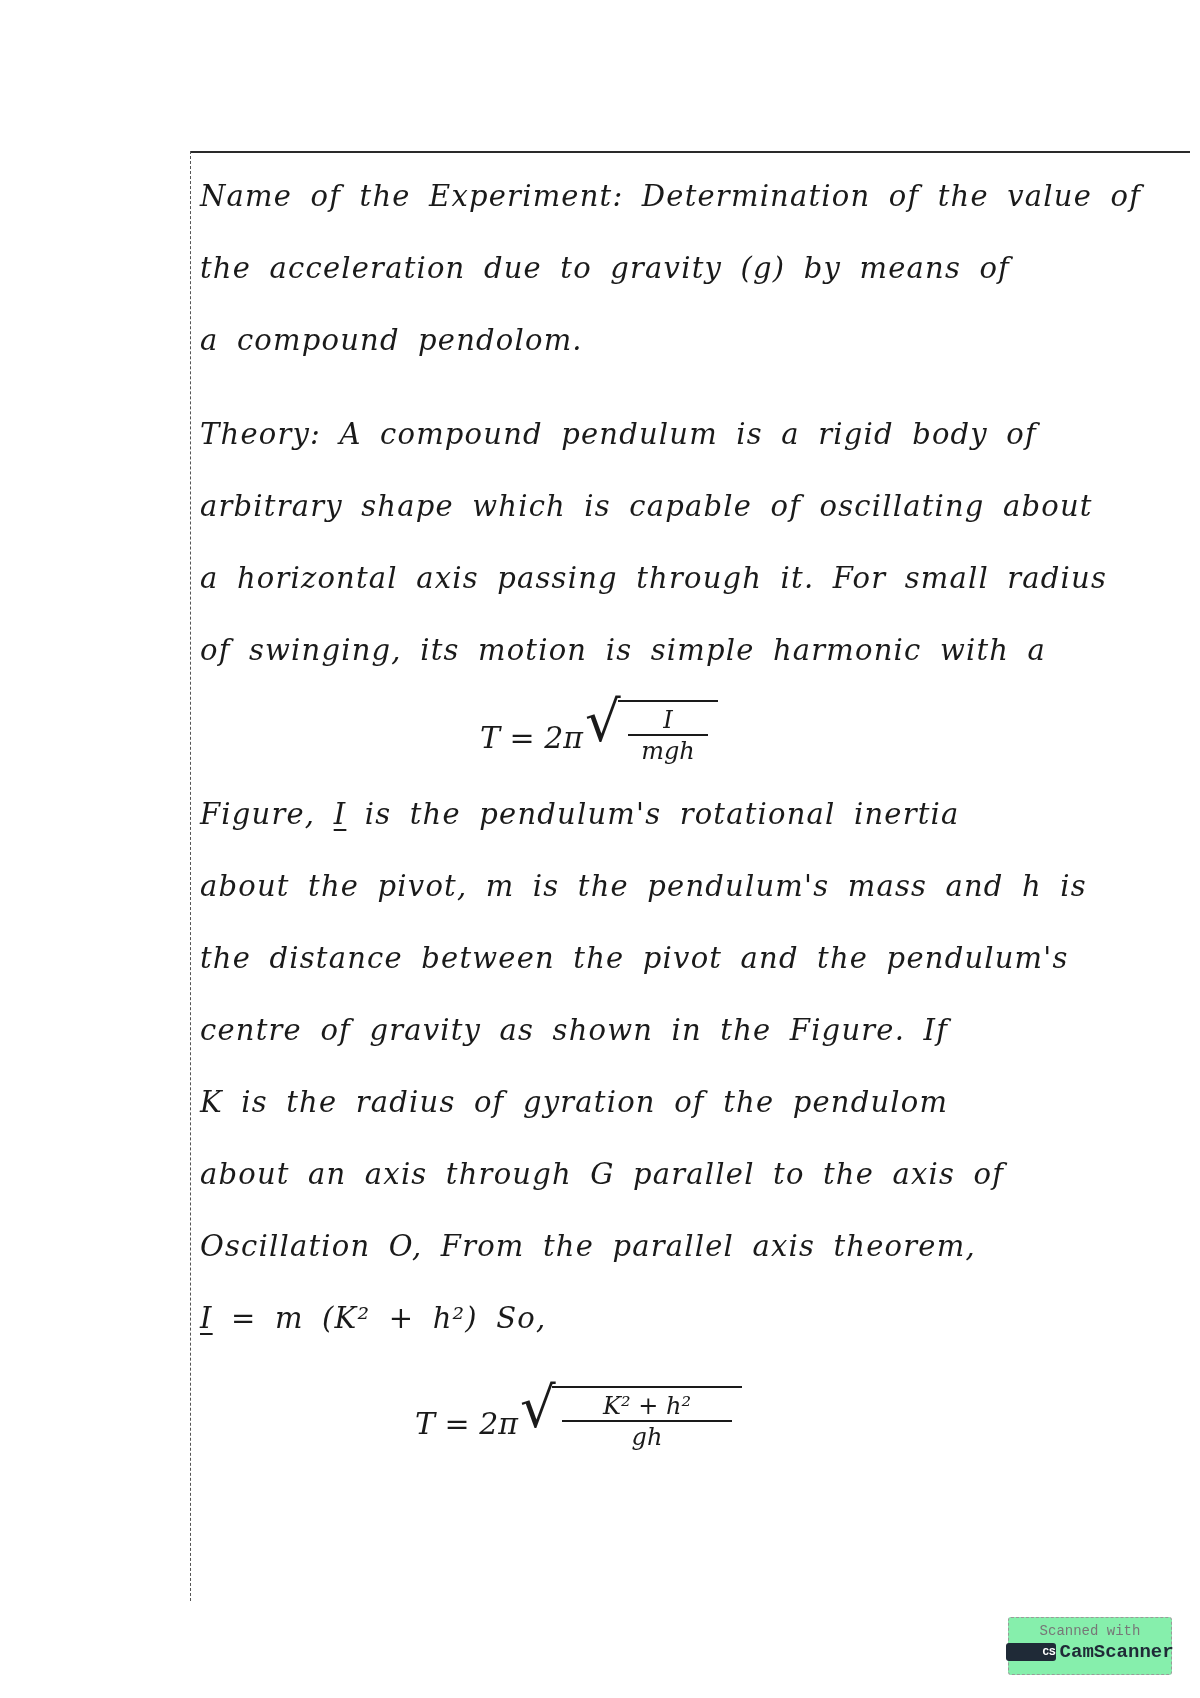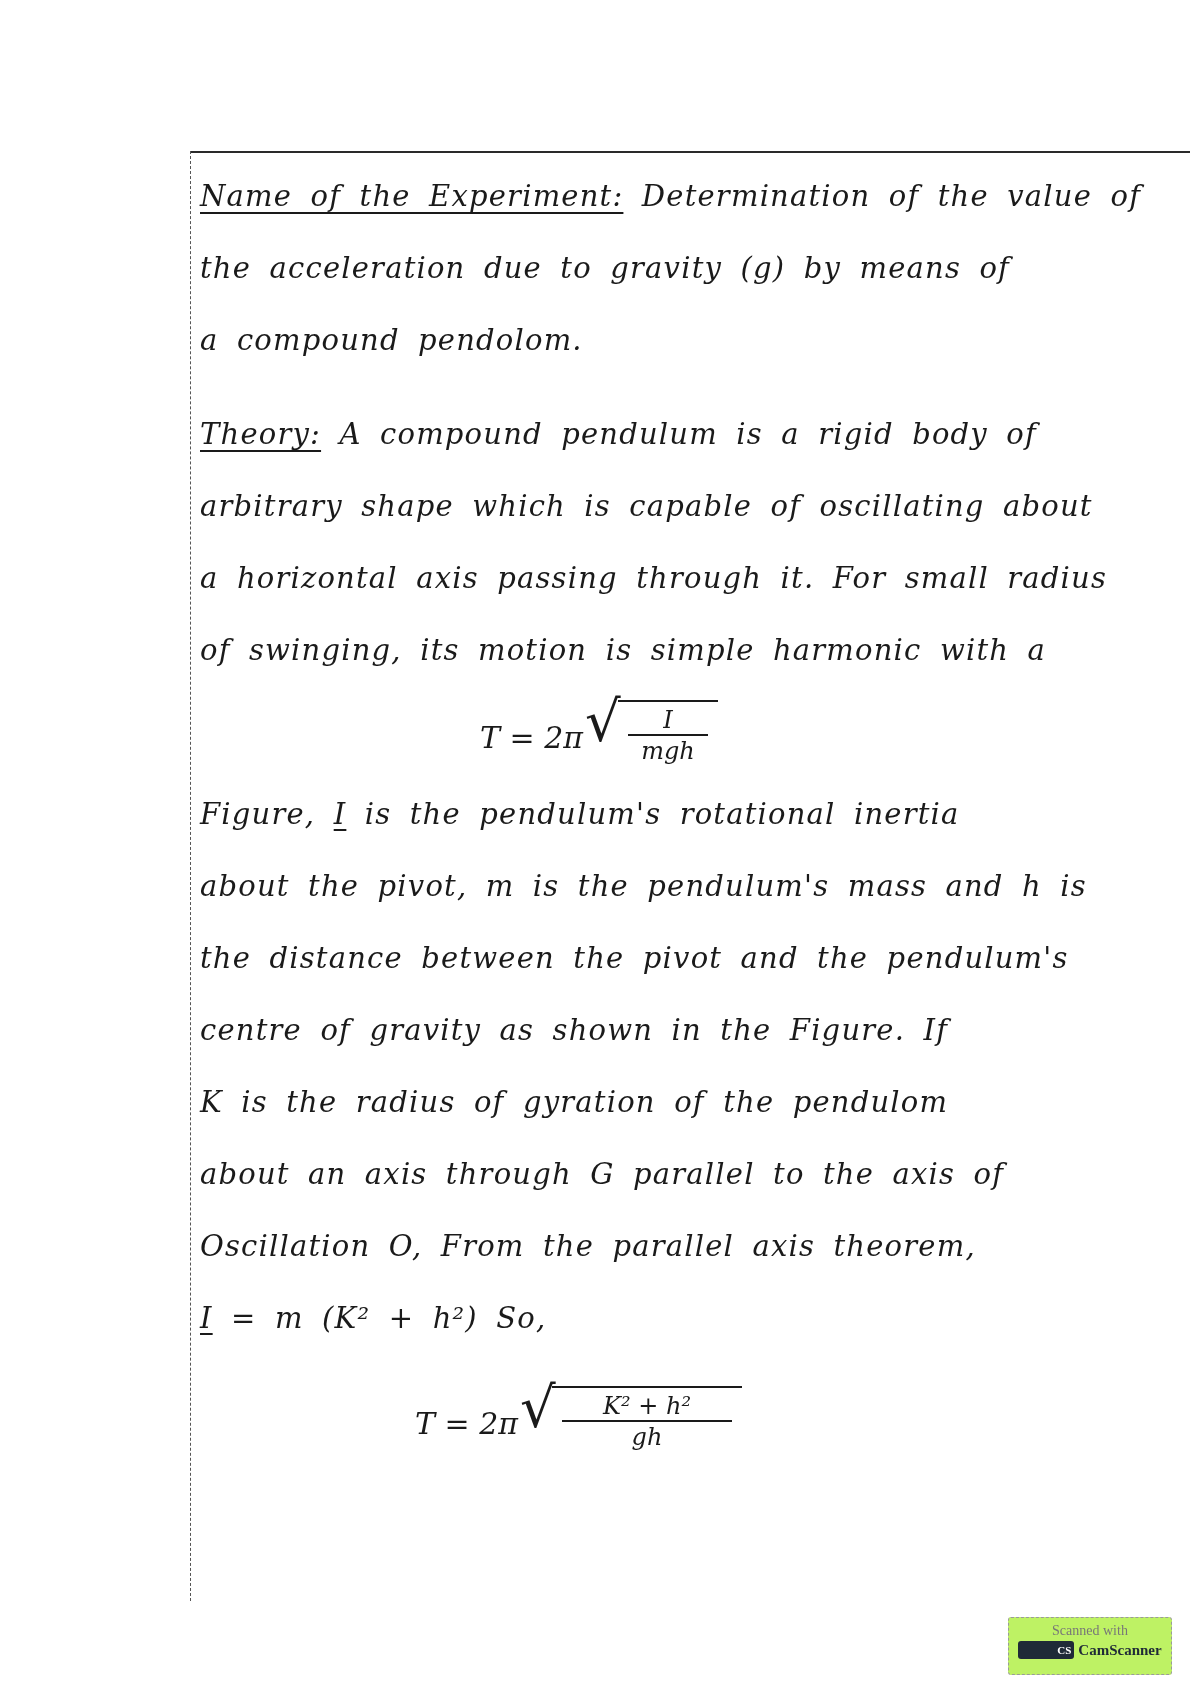--- a/index.html
+++ b/index.html
@@ -26,21 +26,21 @@
       font-family: "DejaVu Serif", serif;
       font-style: italic;
       font-size: 29px;
       height: 72px;
       line-height: 72px;
       letter-spacing: 1.2px;
       word-spacing: 8px;
       white-space: nowrap;
       color: #1a1a1a;
     }
-    .heading { text-decoration: underline; text-underline-offset: 6px; margin-top: 24px; }
+    .heading { text-underline-offset: 6px; margin-top: 24px; }
     .formula {
       position: relative;
       height: 92px;
       font-family: "DejaVu Serif", serif;
       font-style: italic;
       font-size: 30px;
       color: #1a1a1a;
     }
     .formula .lhs { position: absolute; top: 34px; }
     .formula .sqrt {
@@ -52,31 +52,31 @@
       border-top: 2px solid #1a1a1a;
       padding: 4px 10px 0 10px;
       text-align: center;
     }
     .formula .num { display: block; font-size: 24px; line-height: 28px; border-bottom: 2px solid #1a1a1a; padding: 0 6px; }
     .formula .den { display: block; font-size: 24px; line-height: 30px; }
     .under { text-decoration: underline; text-underline-offset: 5px; }
     .badge {
       position: absolute; left: 1008px; top: 1617px; width: 162px; height: 56px;
       border: 1px dashed #9a9a9a; border-radius: 3px;
-      background: #bef264;
-      font-family: Liberation Serif, serif;
+      background: #86efac;
+      font-family: Liberation Mono, monospace;
       text-align: center;
     }
     .badge .scanned { font-size: 14px; color: #777; margin-top: 5px; }
     .badge .brand { display: flex; align-items: center; justify-content: center; gap: 4px; margin-top: 2px; }
     .badge .cs-icon {
       width: 20px; height: 18px; background: #1f2a37; color: #fff; border-radius: 3px;
       font-size: 11px; font-weight: bold; line-height: 18px; text-align: center; padding-left: 36px;
     }
-    .badge .brand-name { font-size: 15px; color: #1f2a37; font-weight: bold; }
+    .badge .brand-name { font-size: 19px; color: #1f2a37; font-weight: bold; }
   </style>
 </head>
 <body>
 
 <div class="page-rule-top"></div>
 <div class="page-rule-left"></div>
 
 <div class="sheet">
   <div class="line">
     <span class="heading">Name of the Experiment:</span><span> Determination of the value of</span>

